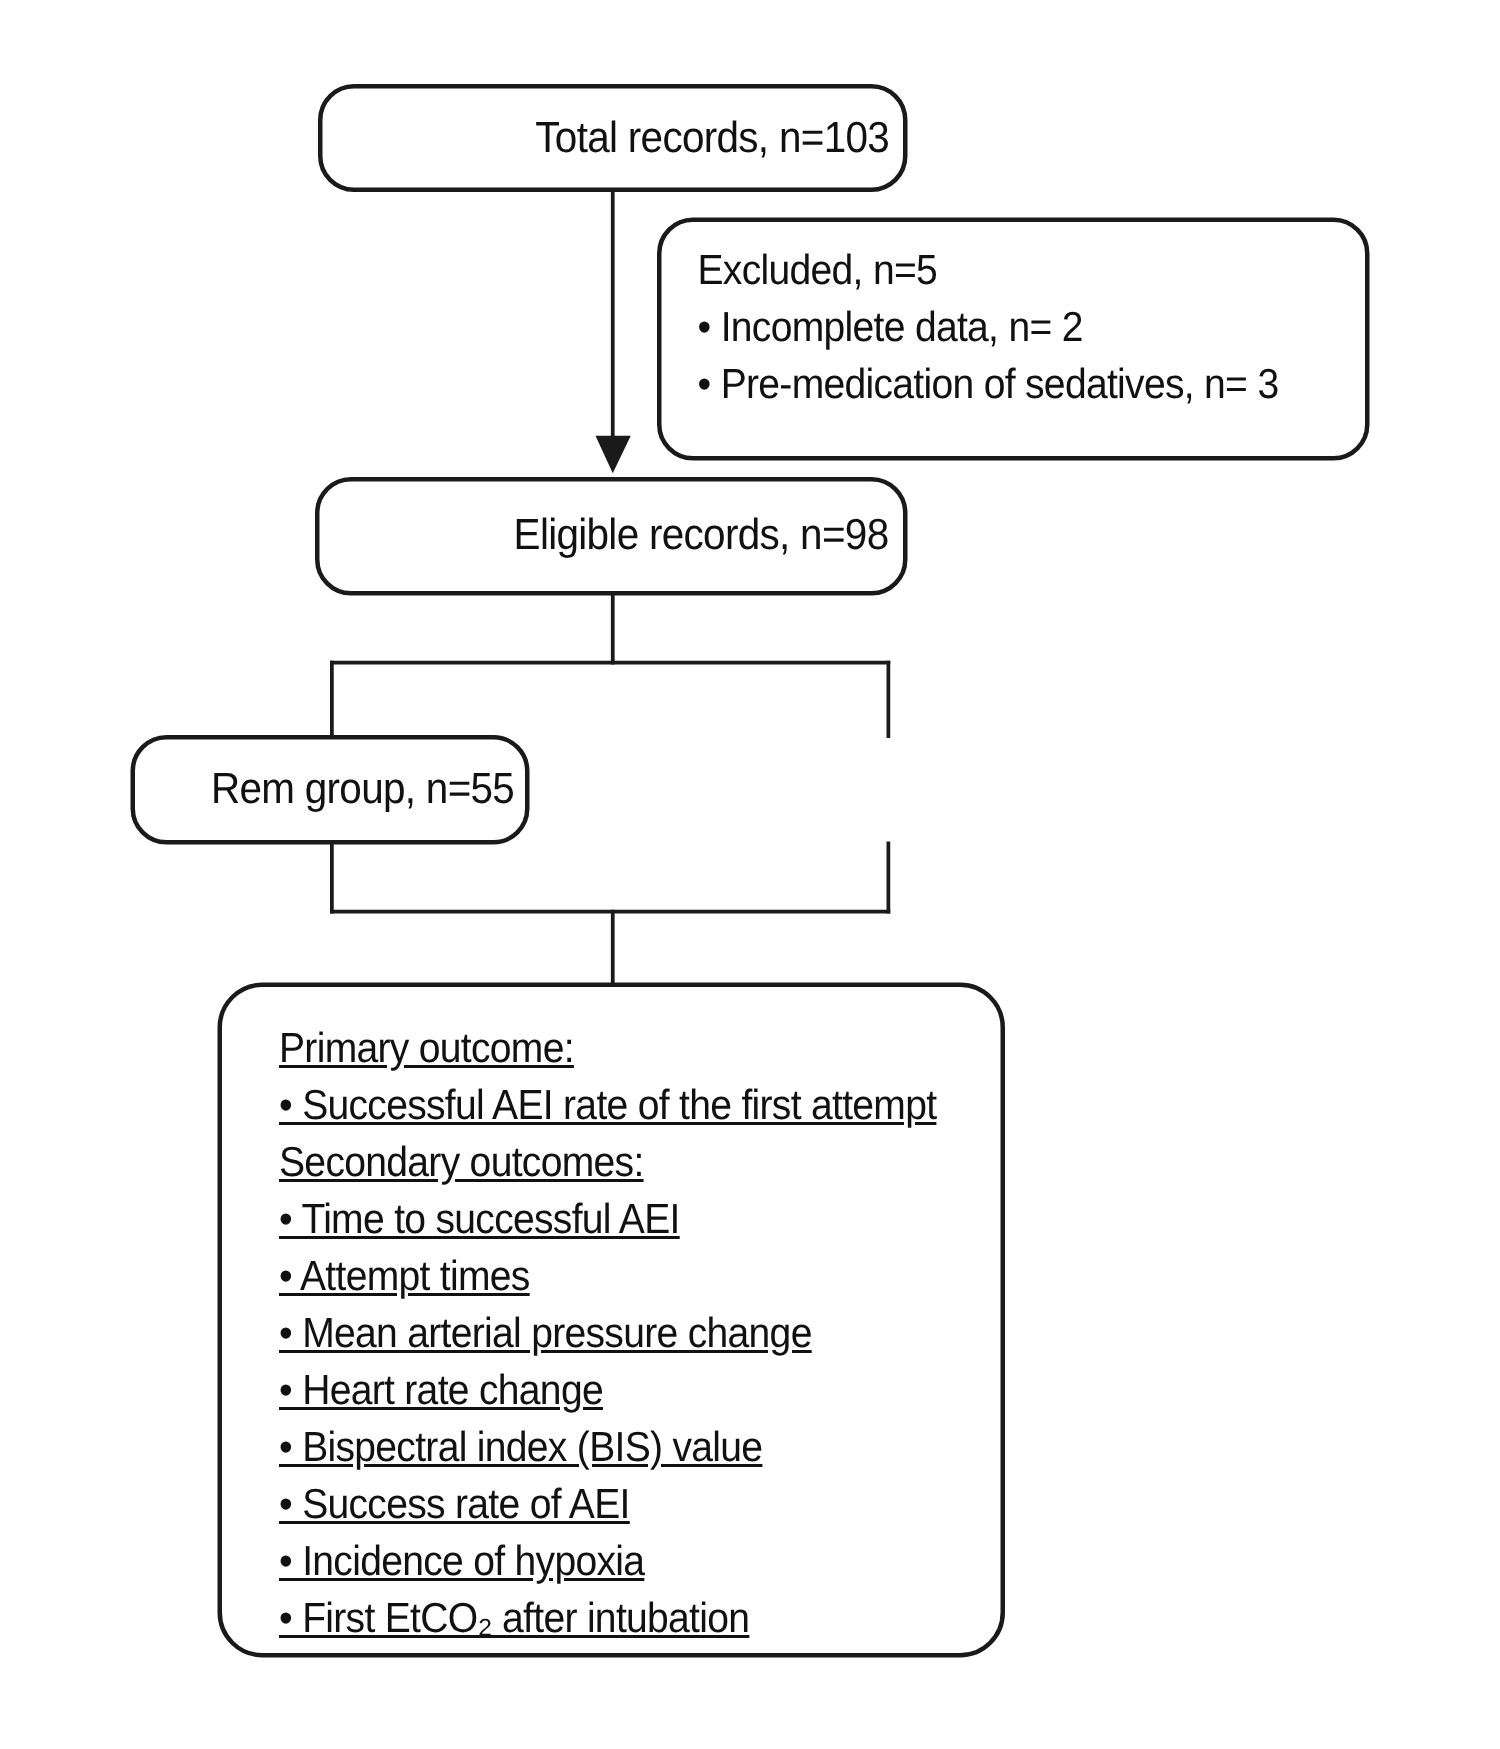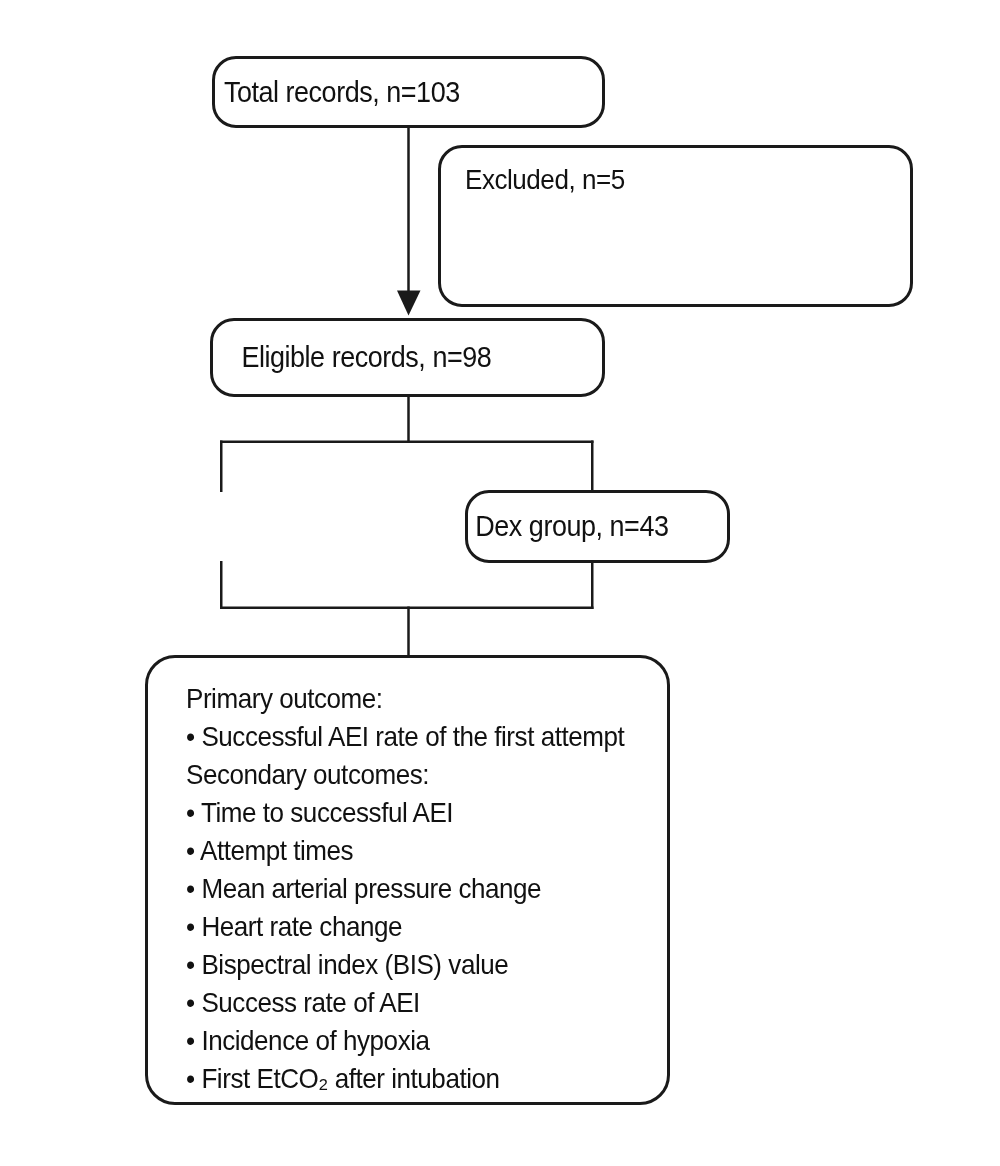--- a/index.html
+++ b/index.html
@@ -29,28 +29,28 @@
   .box {
     position: absolute;
     box-sizing: border-box;
     border: 3px solid #1a1a1a;
     border-radius: 24px;
     background: #ffffff;
   }
   .box.centered {
     display: flex;
     align-items: center;
-    justify-content: flex-start;
+    justify-content: flex-end;
   }
   .box-total    { left: 212px; top:  56px; width: 393px; height: 72px; }
   .box-excluded { left: 438px; top: 145px; width: 475px; height: 162px; padding: 13px 20px 0 24px; }
   .box-eligible { left: 210px; top: 318px; width: 395px; height: 79px; padding-left: 19px; }
   .box-rem      { left:  87px; top: 490px; width: 266px; height: 73px; }
   .box-dex      { left: 465px; top: 490px; width: 265px; height: 73px; }
-  .box-outcomes { left: 145px; top: 655px; width: 525px; height: 450px; border-radius: 30px; padding: 22px 14px 0 38px; }
+  .box-outcomes { left: 145px; top: 655px; width: 525px; height: 450px; border-radius: 30px; padding: 22px 14px 0 38px; text-decoration: underline; }
 
   .label {
     font-size: 29px;
     letter-spacing: -0.5px;
     white-space: nowrap;
     display: inline-block;
     transform: scaleX(0.93);
     transform-origin: 50% 50%;
   }
   .textline, .lines > div {
@@ -83,30 +83,34 @@
     <line x1="220" y1="607.75" x2="593.5" y2="607.75"></line>
     <line x1="408.5" y1="606.5" x2="408.5" y2="657"></line>
   </svg>
 
   <div class="box box-total centered">
     <span class="label">Total records, n=103</span>
   </div>
 
   <div class="box box-excluded">
     <div class="textline">Excluded, n=5</div>
+    <div class="lines">
+        <div>• Incomplete data, n= 2</div>
+        <div>• Pre-medication of sedatives, n= 3</div>
+      </div>
   </div>
 
   <div class="box box-eligible centered">
     <span class="label">Eligible records, n=98</span>
   </div>
 
+  <div class="box box-rem centered">
+    <span class="label">Rem group, n=55</span>
+  </div>
 
-  <div class="box box-dex centered">
-    <span class="label">Dex group, n=43</span>
-  </div>
 
   <div class="box box-outcomes">
     <div class="lines">
         <div>Primary outcome:</div>
         <div>• Successful AEI rate of the first attempt</div>
         <div>Secondary outcomes:</div>
         <div>• Time to successful AEI</div>
         <div>• Attempt times</div>
         <div>• Mean arterial pressure change</div>
         <div>• Heart rate change</div>

